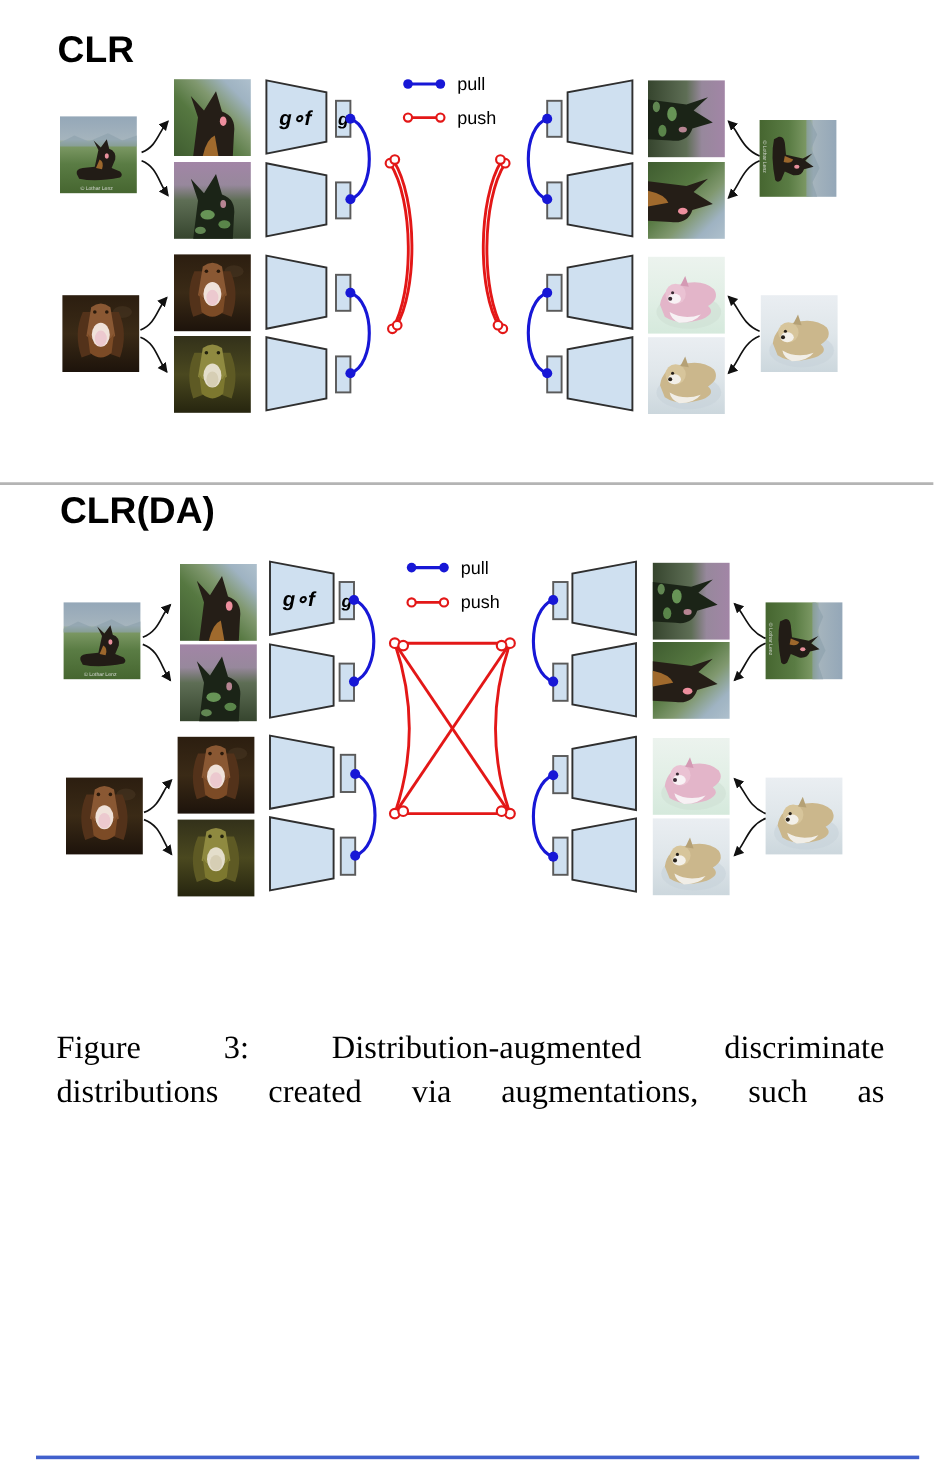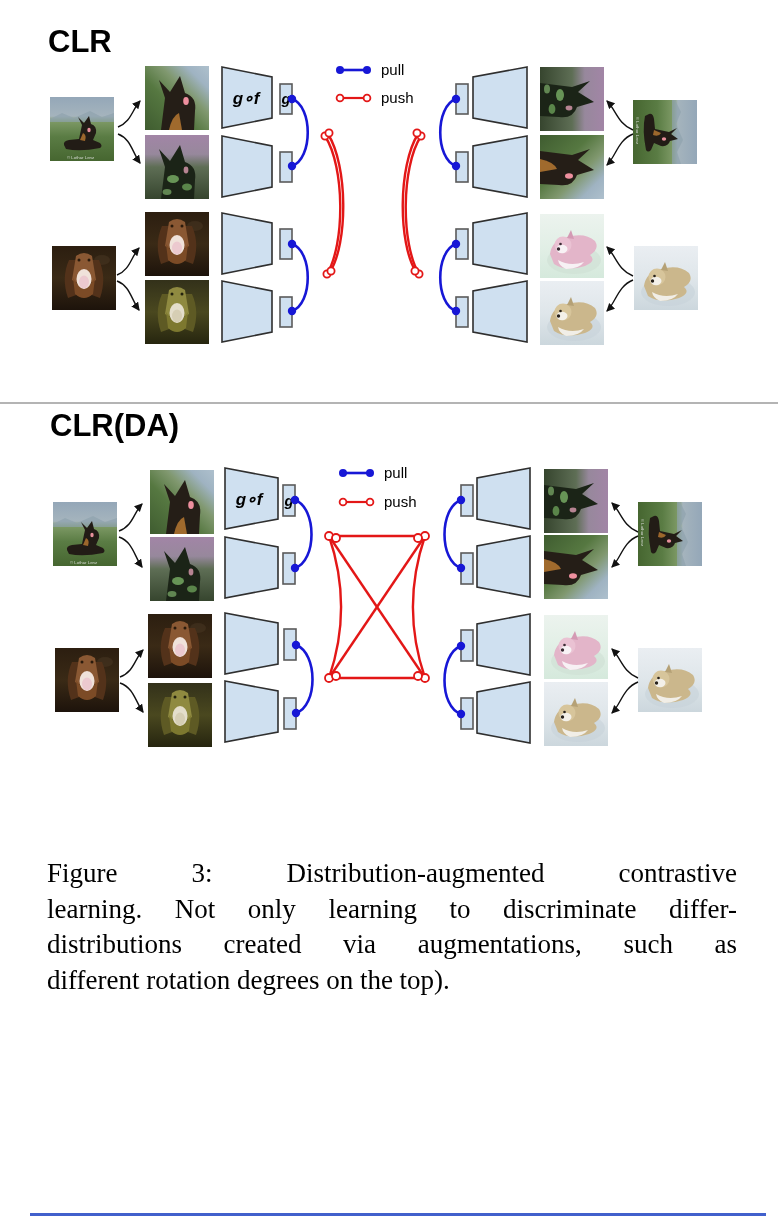--- a/index.html
+++ b/index.html
@@ -335,19 +335,17 @@
         <circle class="pushdot" cx="370" cy="502" r="3.4"></circle>
       <text class="leg" x="384" y="507">push</text>
     </g>
   </g>
 </svg>
 
 <div class="title" style="left:48px;top:24px">CLR</div>
 <div class="title" style="left:50px;top:408px">CLR(DA)</div>
 
 <div class="caption">
-  <div class="cap-line">Figure 3: Distribution-augmented contrastive</div>
-  <div class="cap-line">learning. Not only learning to discriminate differ-</div>
+  <div class="cap-line">Figure 3: Distribution-augmented discriminate</div>
   <div class="cap-line">distributions created via augmentations, such as</div>
-  <div class="cap-line last">different rotation degrees on the top).</div>
 </div>
 
 <div class="rule" style="left:30px;top:1213px;width:736px;height:3px"></div>
 
 </body></html>

